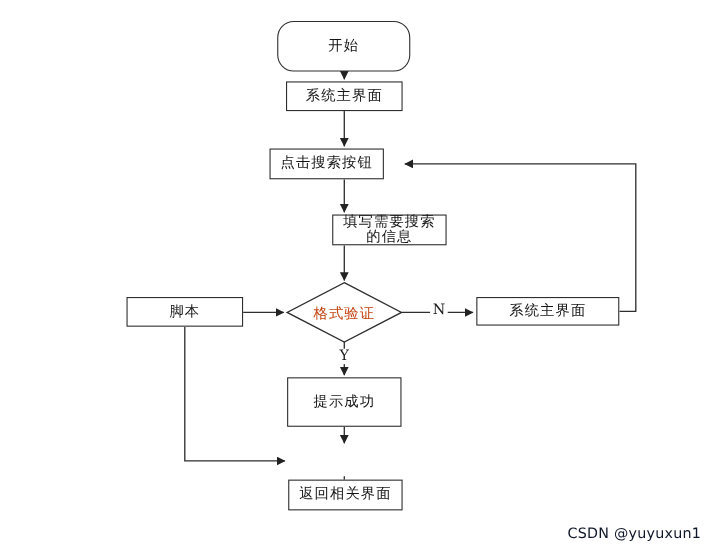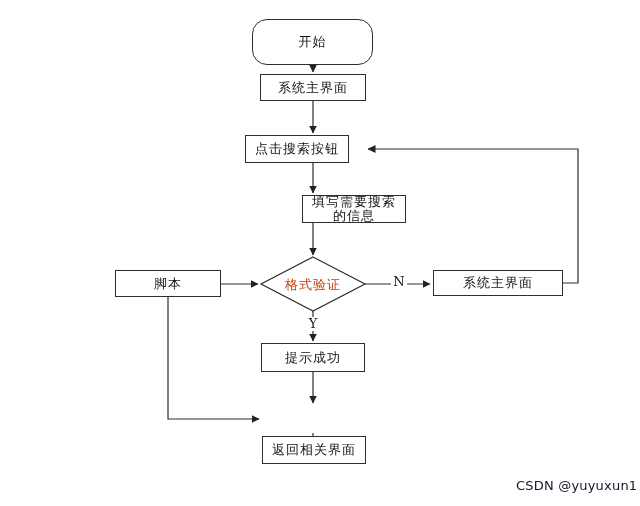--- a/index.html
+++ b/index.html
@@ -36,21 +36,21 @@
     line-height: 14px;
   }
   .oval { border-radius: 15px; }
   
   #n-start        { left: 252px; top: 19px;  width: 121px; height: 46px; }
   #n-main-ui      { left: 260px; top: 74px;  width: 106px; height: 27px; }
   #n-click-search { left: 245px; top: 135px; width: 104px; height: 28px; }
   #n-fill-info    { left: 261px; top: 195px; width: 104px; height: 28px; margin-left: 41px; }
   #n-script       { left: 115px; top: 270px; width: 106px; height: 27px; }
   #n-format-error { left: 433px; top: 270px; width: 130px; height: 26px; }
-  #n-success      { left: 261px; top: 343px; width: 104px; height: 29px; }
+  #n-success      { left: 261px; top: 343px; width: 104px; height: 45px; }
   #n-return-ui    { left: 262px; top: 405px; width: 104px; height: 28px; margin-top: 31px; }
   #n-end          { left: 252px; top: 458px; width: 121px; height: 28px; }
   #n-validate-label {
     position: absolute;
     left: 270px; top: 276px; width: 86px;
     text-align: center;
     color: #c2410c;
     font-size: 13px;
     letter-spacing: 1px;
   }

